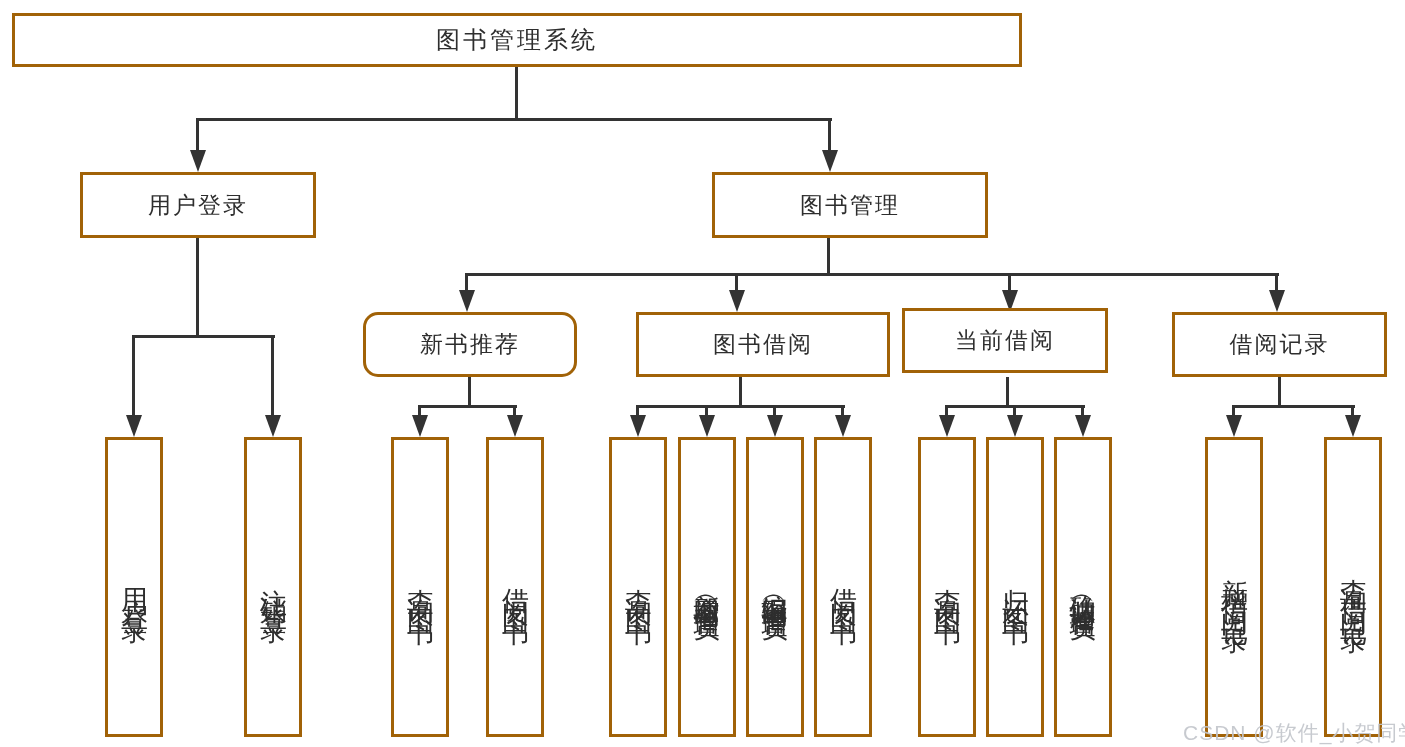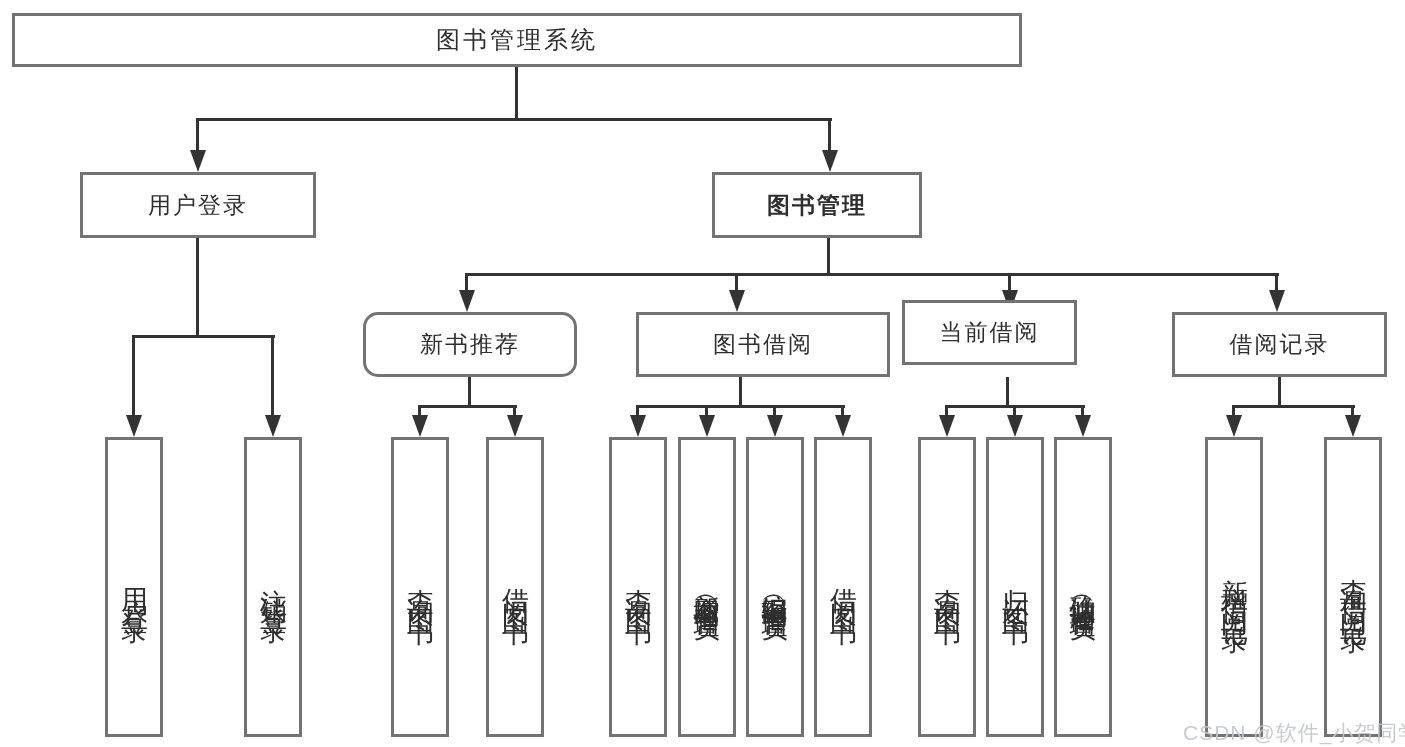--- a/index.html
+++ b/index.html
@@ -1,21 +1,21 @@
 <!DOCTYPE html>
 <html><head>
 <meta charset="utf-8">
 <style>
   html,body{margin:0;padding:0;background:#ffffff;}
   .canvas{
     position:relative;width:1405px;height:747px;background:#ffffff;overflow:hidden;
     font-family:"Liberation Sans","DejaVu Sans",sans-serif;
   }
   .node{
-    position:absolute;box-sizing:border-box;border:3px solid #737373;background:#ffffff;
+    position:absolute;box-sizing:border-box;border:3px solid #a16207;background:#ffffff;
     display:flex;align-items:center;justify-content:center;
   }
   .hlabel{
     color:#2e2e2e;font-size:23px;letter-spacing:2px;white-space:nowrap;line-height:1;
   }
   .root .hlabel{font-size:24px;letter-spacing:3px;}
   .vlabel{
     writing-mode:vertical-rl;text-orientation:mixed;color:#2e2e2e;
     font-size:27px;line-height:1;letter-spacing:10px;white-space:nowrap;
   }
@@ -43,21 +43,21 @@
   <div class="ln" style="left:515px;top:67px;width:3px;height:54px;"></div>
   <div class="ln" style="left:196px;top:118px;width:636px;height:3px;"></div>
   <div class="ln" style="left:196px;top:118px;width:3px;height:34px;"></div>
   <div class="arrow" style="left:190px;top:150px;"></div>
   <div class="ln" style="left:828px;top:118px;width:3px;height:34px;"></div>
   <div class="arrow" style="left:822px;top:150px;"></div>
 
   <div class="node" style="left:80px;top:172px;width:236px;height:66px;">
     <span class="hlabel">用户登录</span>
   </div>
-  <div class="node" style="left:712px;top:172px;width:210px;height:66px;font-weight:bold;">
+  <div class="node" style="left:712px;top:172px;width:276px;height:66px;">
     <span class="hlabel">图书管理</span>
   </div>
 
   <div class="ln" style="left:196px;top:238px;width:3px;height:100px;"></div>
   <div class="ln" style="left:132px;top:335px;width:143px;height:3px;"></div>
   <div class="ln" style="left:132px;top:335px;width:3px;height:84px;"></div>
   <div class="arrow" style="left:126px;top:415px;"></div>
   <div class="ln" style="left:271px;top:335px;width:3px;height:84px;"></div>
   <div class="arrow" style="left:265px;top:415px;"></div>
 
@@ -71,21 +71,21 @@
   <div class="arrow" style="left:1002px;top:290px;"></div>
   <div class="ln" style="left:1275px;top:273px;width:3px;height:20px;"></div>
   <div class="arrow" style="left:1269px;top:290px;"></div>
 
   <div class="node" style="left:363px;top:312px;width:214px;height:65px;border-radius:15px;">
     <span class="hlabel">新书推荐</span>
   </div>
   <div class="node" style="left:636px;top:312px;width:254px;height:65px;">
     <span class="hlabel">图书借阅</span>
   </div>
-  <div class="node" style="left:902px;top:300px;width:175px;height:65px;">
+  <div class="node" style="left:902px;top:308px;width:206px;height:65px;">
     <span class="hlabel">当前借阅</span>
   </div>
   <div class="node" style="left:1172px;top:312px;width:215px;height:65px;">
     <span class="hlabel">借阅记录</span>
   </div>
 
   <div class="ln" style="left:468px;top:377px;width:3px;height:31px;"></div>
   <div class="ln" style="left:418px;top:405px;width:99px;height:3px;"></div>
   <div class="ln" style="left:418px;top:405px;width:3px;height:14px;"></div>
   <div class="arrow" style="left:412px;top:415px;"></div>

